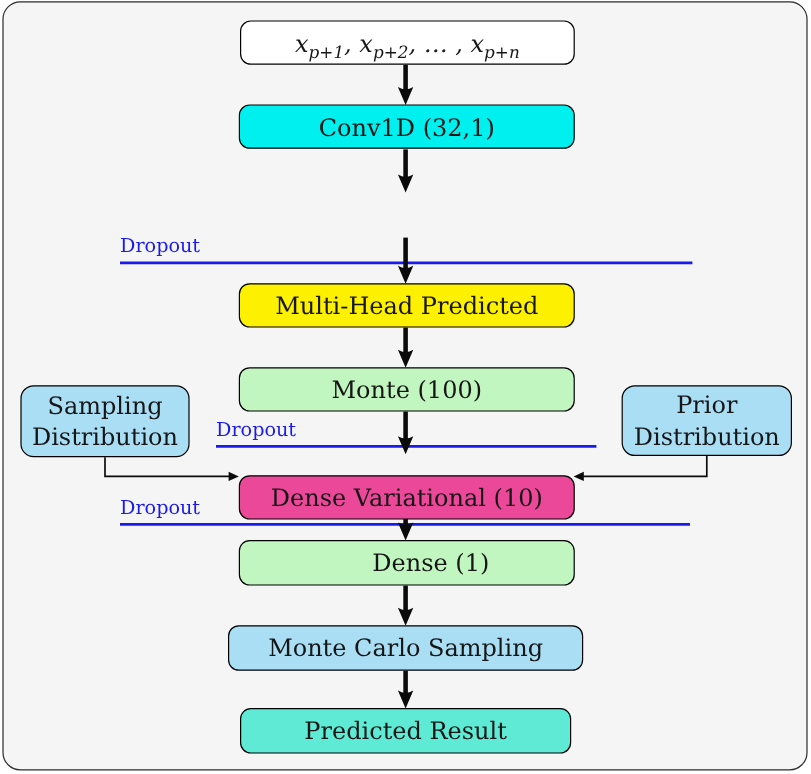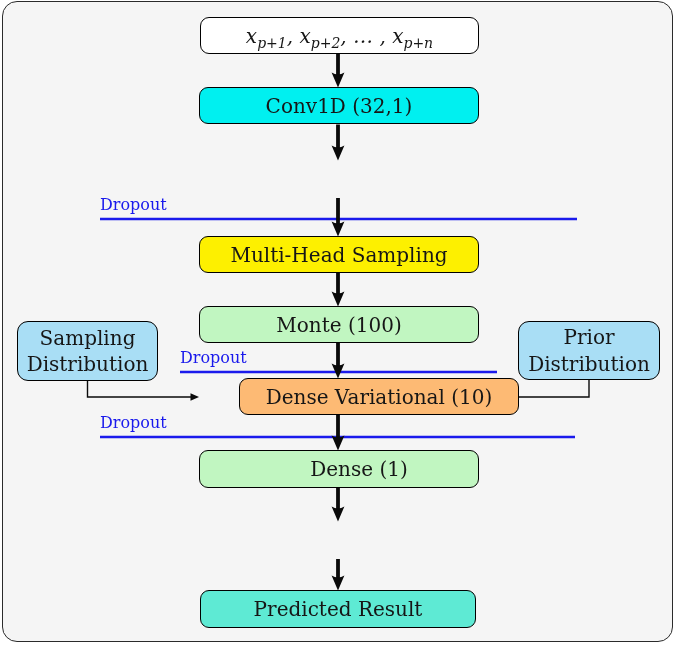--- a/index.html
+++ b/index.html
@@ -151,45 +151,48 @@
   <div class="node" style="left: 200px; top: 17px; width: 279px; height: 37px; background-color: rgb(255, 255, 255);">
     <span class="math"><span>x</span><sub>p+1</sub><span>,  </span><span>x</span><sub>p+2</sub><span>,  …  ,  </span><span>x</span><sub>p+n</sub></span>
   </div>
 
   <div class="node" style="left: 199px; top: 87px; width: 280px; height: 37px; background-color: rgb(0, 240, 240);">
     <span>Conv1D (32,1)</span>
   </div>
 
 
   <div class="node" style="left: 199px; top: 236px; width: 280px; height: 37px; background-color: rgb(253, 240, 0);">
-    <span>Multi-Head Sampling</span>
+    <span>Multi-Head Predicted</span>
   </div>
 
   <div class="node" style="left: 199px; top: 306px; width: 280px; height: 37px; background-color: rgb(193, 246, 193);">
     <span>Monte (100)</span>
   </div>
 
   <div class="node side" style="left: 17px; top: 321px; width: 141px; height: 60px; background-color: rgb(169, 222, 245);">
     <span>Sampling</span>
     <span>Distribution</span>
   </div>
 
   <div class="node side" style="left: 518px; top: 321px; width: 142px; height: 59px; background-color: rgb(169, 222, 245);">
     <span>Prior</span>
     <span>Distribution</span>
   </div>
 
-  <div class="node" style="left: 199px; top: 378px; width: 280px; height: 37px; background-color: #fdba74; margin-left: 40px;">
+  <div class="node" style="left: 199px; top: 396px; width: 280px; height: 37px; background-color: #ec4899;">
     <span>Dense Variational (10)</span>
   </div>
 
   <div class="node" style="left: 199px; top: 450px; width: 280px; height: 38px; background-color: rgb(193, 246, 193); padding-left: 40px;">
     <span>Dense (1)</span>
   </div>
 
+  <div class="node" style="left: 190px; top: 521px; width: 296px; height: 38px; background-color: rgb(169, 222, 245);">
+    <span>Monte Carlo Sampling</span>
+  </div>
 
   <div class="node" style="left: 200px; top: 590px; width: 276px; height: 38px; background-color: #5eead4;">
     <span>Predicted Result</span>
   </div>
 
   <div class="dropout-label" style="left: 100px; top: 195px; color: rgb(26, 26, 236);">Dropout</div>
   <div class="dropout-label" style="left: 180px; top: 348px; color: rgb(26, 26, 236);">Dropout</div>
   <div class="dropout-label" style="left: 100px; top: 413px; color: rgb(26, 26, 236);">Dropout</div>
 
 </div>

